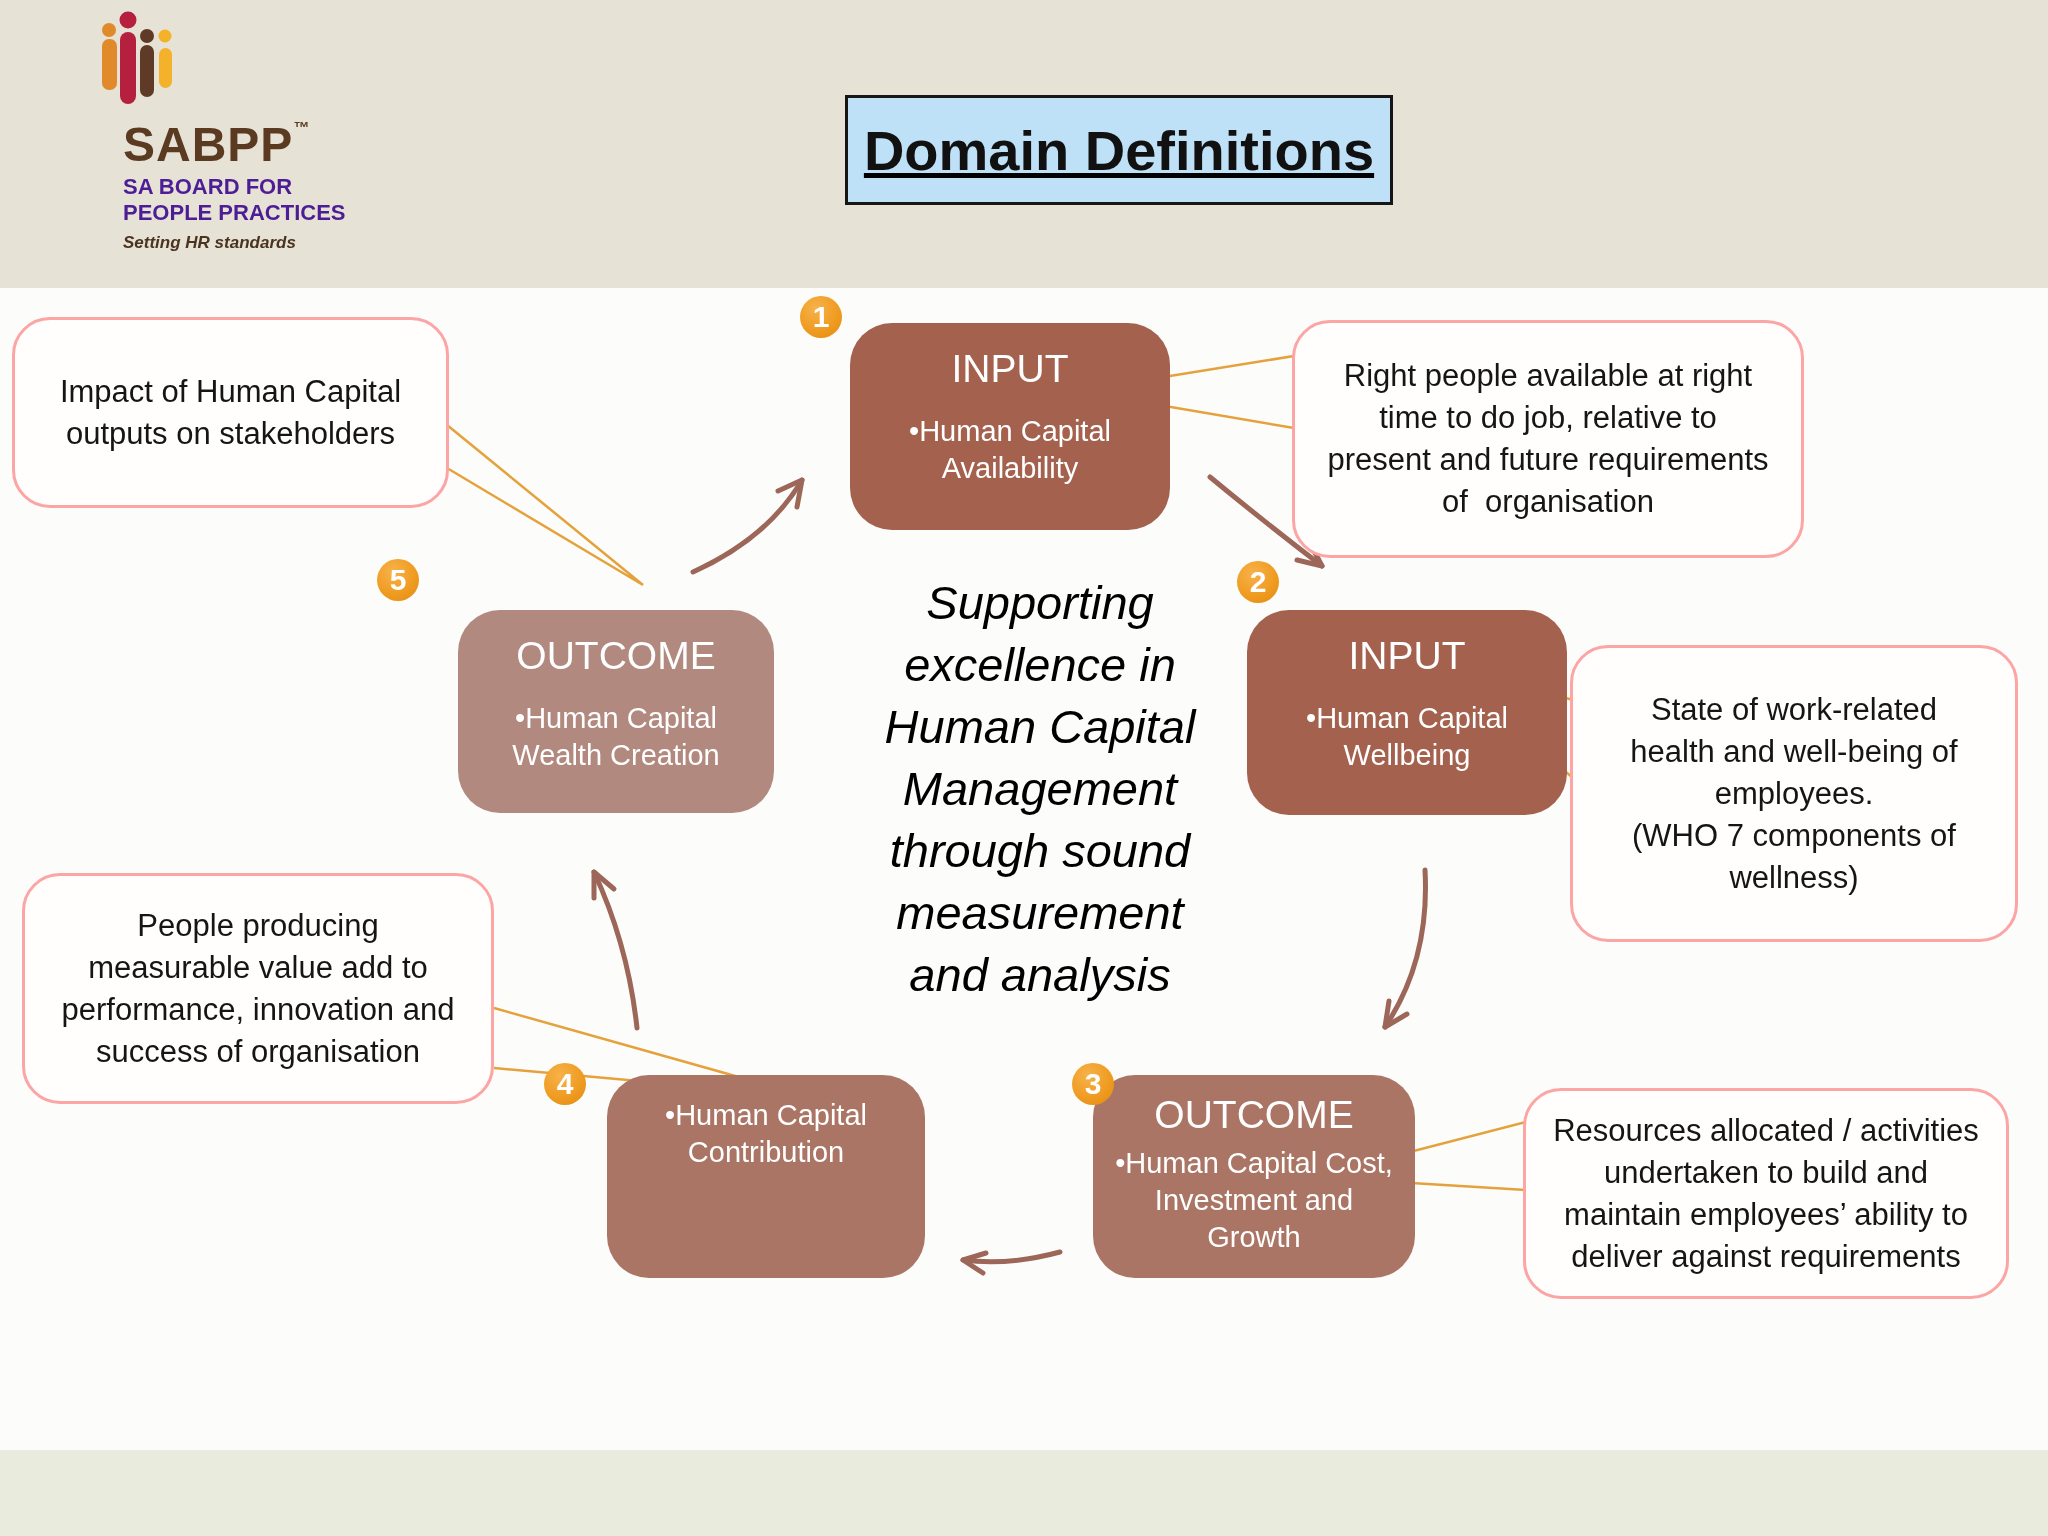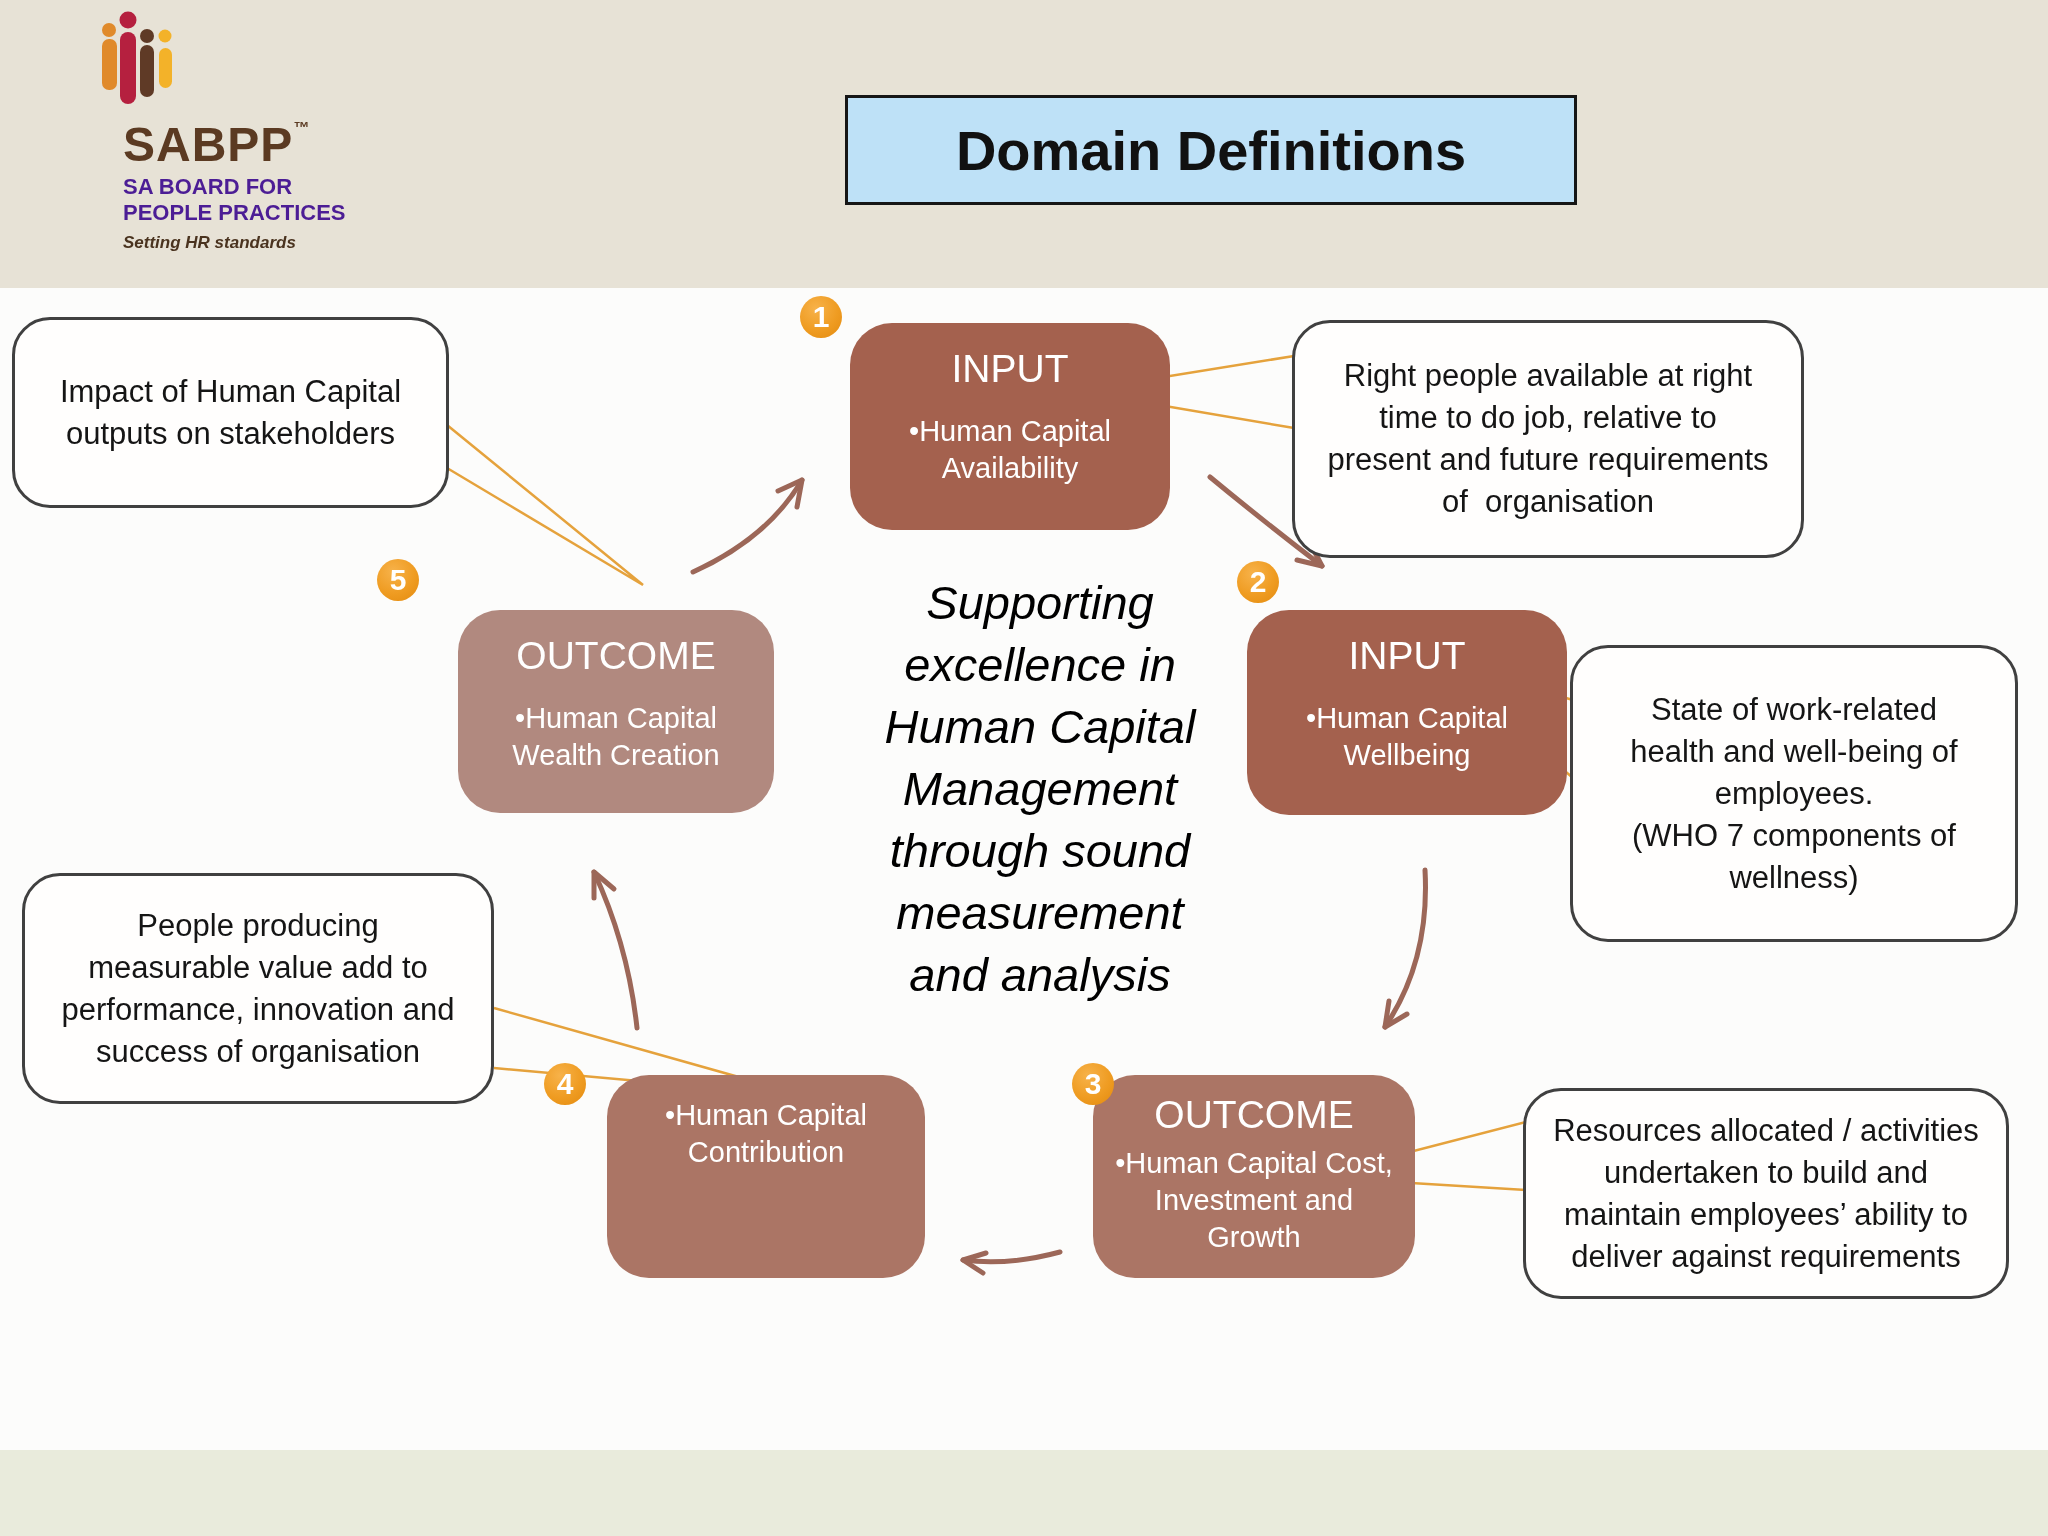--- a/index.html
+++ b/index.html
@@ -17,23 +17,23 @@
   .brand-row { position:absolute; left:28px; top:106px; white-space:nowrap; }
   .brand { font-size:48px; font-weight:bold; color:#5b3a22; letter-spacing:1px; }
   .tm { font-size:16px; font-weight:bold; color:#5b3a22; vertical-align:28px; }
   .logo-sub { position:absolute; left:28px; top:163px; font-size:22px; line-height:26px;
               font-weight:bold; color:#4c1d95; white-space:pre-line; }
   .logo-tag { position:absolute; left:28px; top:222px; font-size:17px; font-weight:bold;
               font-style:italic; color:#4a331f; }
 
   
   .title-box {
-    position:absolute; left:845px; top:95px; width:732px; height:110px;
+    position:absolute; left:845px; top:95px; width:548px; height:110px;
     background:#bee1f7; border:3px solid #161616; box-sizing:border-box;
-    display:flex; align-items:center; justify-content:center;
+    display:flex; align-items:center; justify-content:center;text-decoration:underline;
   }
   .title-box span { font-size:56px; font-weight:bold; color:#111; }
 
   
   .overlay { position:absolute; left:0; top:0; }
 
   
   .node { position:absolute; border-radius:42px; color:#ffffff; text-align:center; }
   .node .hdr { font-size:39px; margin-top:24px; }
   .node .body { font-size:29px; line-height:37px; margin-top:22px; white-space:pre-wrap; }
@@ -53,21 +53,21 @@
     display:flex; align-items:center; justify-content:center;
   }
   .badge1 { left:800px;  top:296px; }
   .badge2 { left:1237px; top:561px; }
   .badge3 { left:1072px; top:1063px; }
   .badge4 { left:544px;  top:1063px; }
   .badge5 { left:377px;  top:559px; }
 
   
   .callout {
-    position:absolute; background:#fffefd; border:3px solid #404040; border-radius:38px;
+    position:absolute; background:#fffefd; border:3px solid #fca5a5; border-radius:38px;
     box-sizing:border-box; display:flex; align-items:center; justify-content:center;
     text-align:center; color:#151515;
   }
   .callout span { font-size:31px; line-height:42px; white-space:pre-wrap; }
   .callout1 { left:1292px; top:320px;  width:512px; height:238px; }
   .callout2 { left:1570px; top:645px;  width:448px; height:297px; }
   .callout3 { left:1523px; top:1088px; width:486px; height:211px; }
   .callout4 { left:22px;   top:873px;  width:472px; height:231px; }
   .callout5 { left:12px;   top:317px;  width:437px; height:191px; }
 

